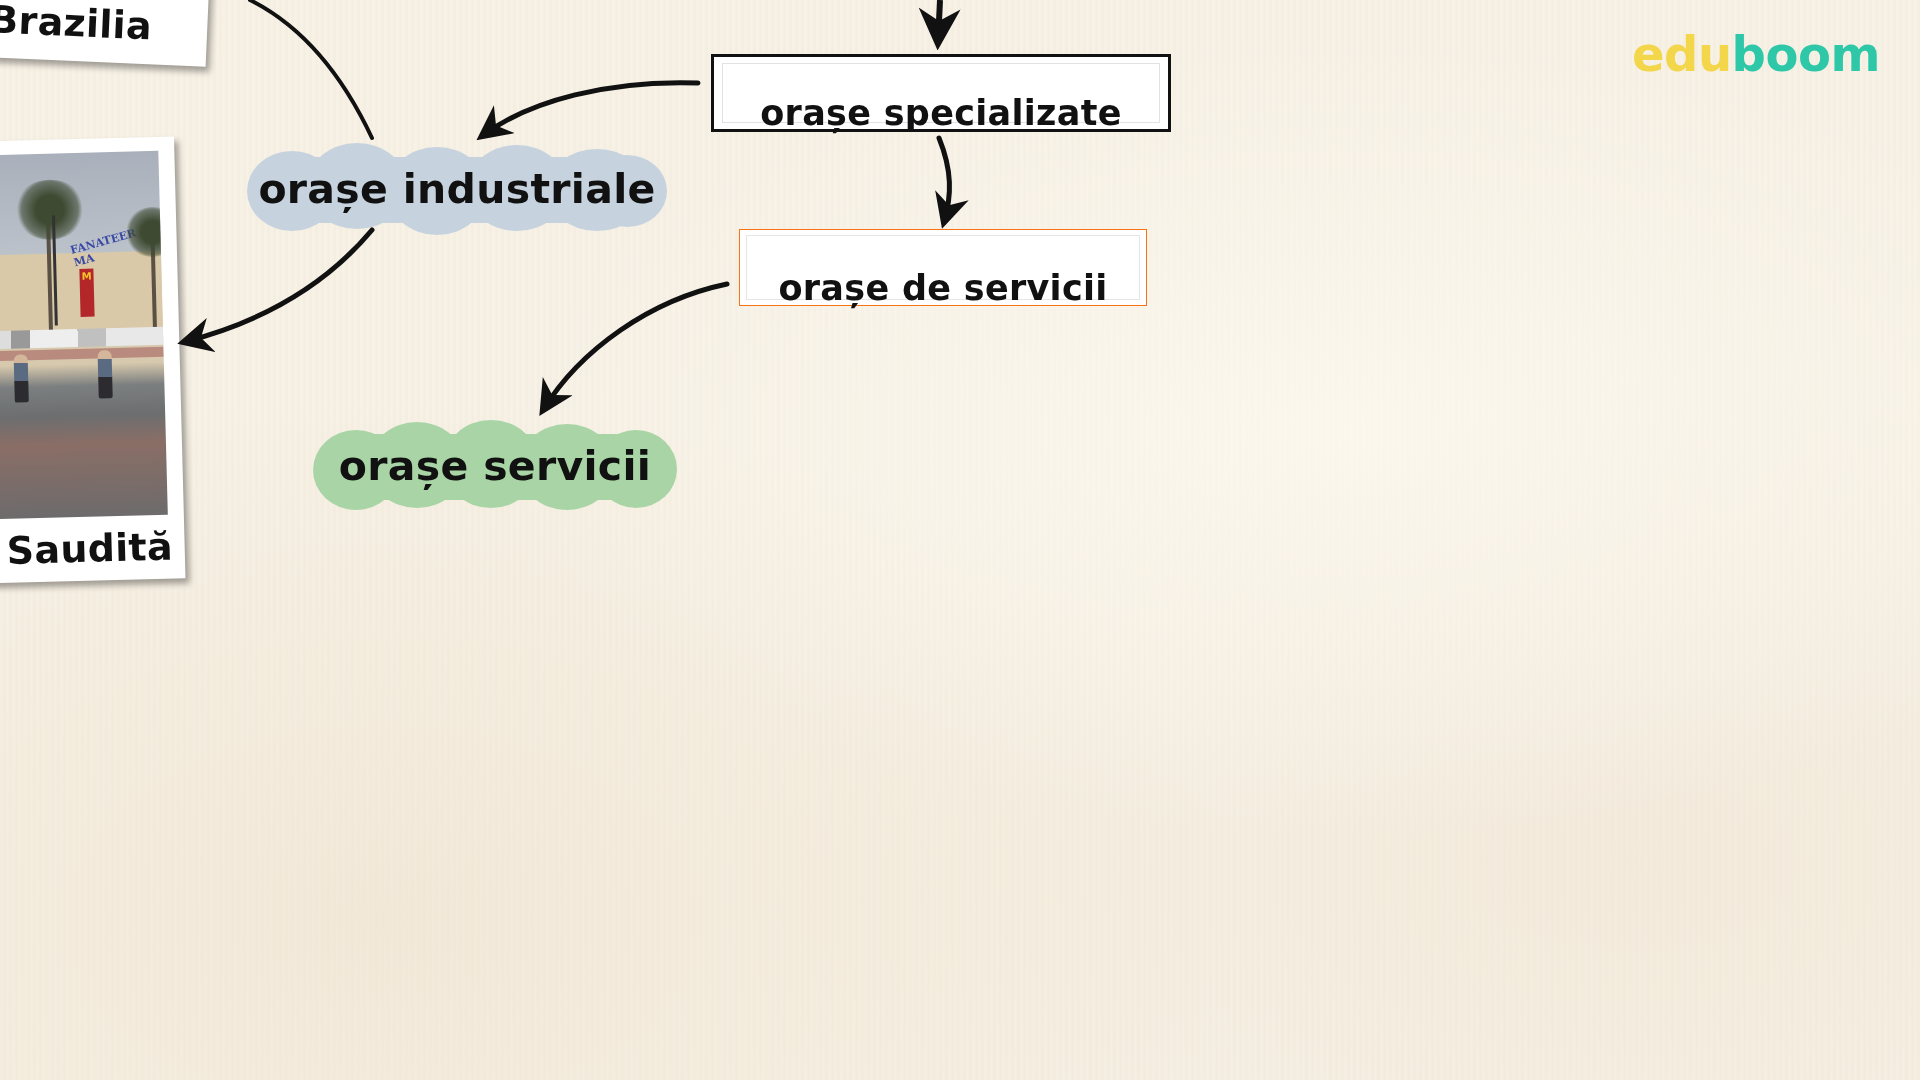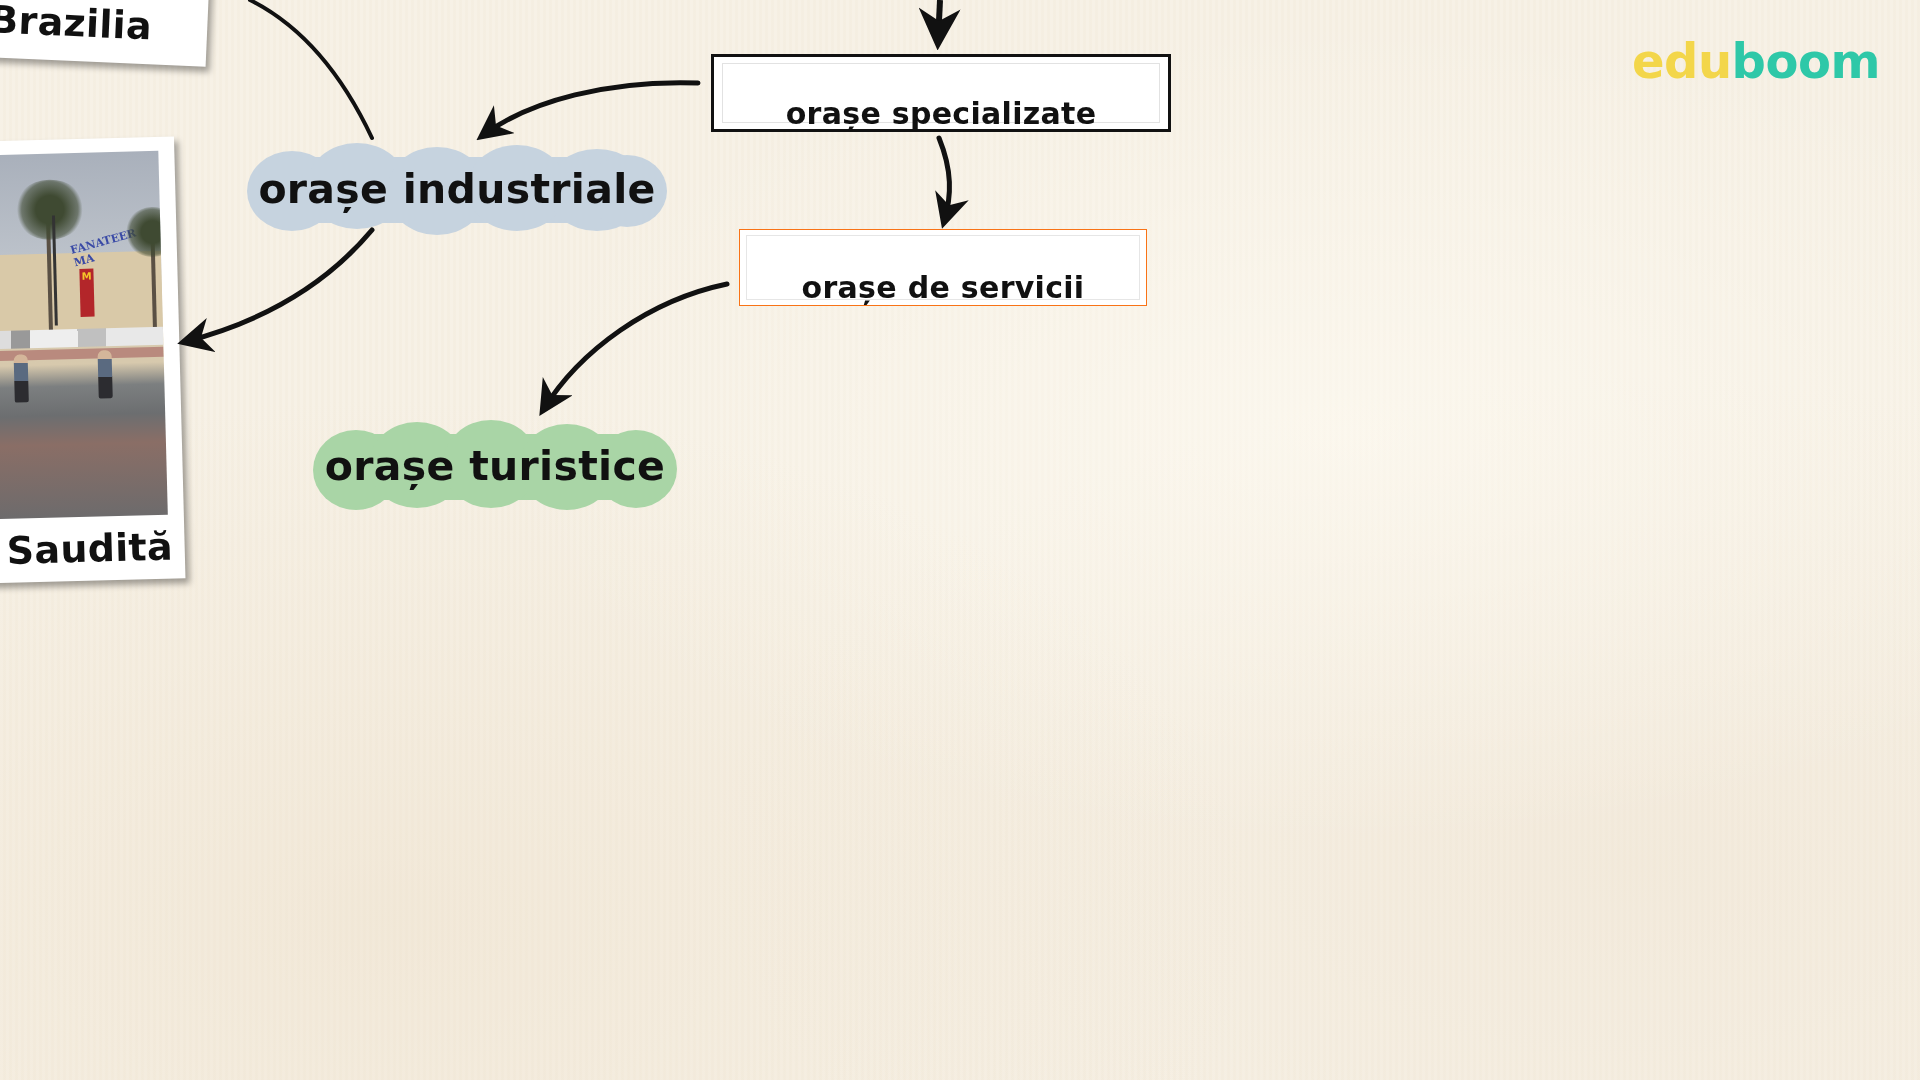--- a/index.html
+++ b/index.html
@@ -36,21 +36,21 @@
       border: 1px solid #e2e2e2; pointer-events: none;
     }
     #box-servicii {
       left: 739px; top: 229px; width: 408px; height: 77px;
       border: 1px solid #f97316;
     }
     #box-servicii::after {
       content: ""; position: absolute; inset: 5px 6px;
       border: 1px solid #e6e6e6; pointer-events: none;
     }
-    .box .node-text { font-size: 30px; position: relative; z-index: 1; margin-top: 40px; }
+    .box .node-text { font-size: 35px; position: relative; z-index: 1; margin-top: 40px; }
 
     
     .cloud {
       position: absolute;
       display: flex; align-items: center; justify-content: center;
     }
     .cloud .puffs { position: absolute; inset: 0; }
     .cloud .puff { position: absolute; border-radius: 50%; }
     .cloud .core { position: absolute; border-radius: 40px; }
     .cloud .node-text { position: relative; font-size: 41px; z-index: 1; }
@@ -89,21 +89,21 @@
     .photo .mcd::before { content: "M"; position: absolute; top: 2px; left: 2px; font-size: 10px; color: #f5c52a; font-weight: bold; }
     .photo .palm { position: absolute; width: 4px; background: #5a5044; }
     .photo .fronds { position: absolute; border-radius: 50%; background: radial-gradient(circle, #3f4a32 30%, rgba(63,74,50,0.6) 60%, transparent 70%); }
     .photo .pole { position: absolute; left: 82px; top: 62px; width: 3px; height: 110px; background: #333; }
     .photo .cars { position: absolute; left: 0; top: 176px; width: 190px; height: 18px; background: linear-gradient(90deg, #ddd 0 20%, #999 20% 30%, #eee 30% 55%, #c0c0c0 55% 70%, #e8e8e8 70% 100%); }
     .photo .curb { position: absolute; left: 0; top: 196px; width: 190px; height: 10px; background: #b98a7e; }
     .photo .person { position: absolute; width: 14px; height: 48px; border-radius: 6px 6px 2px 2px; background: linear-gradient(180deg, #d4b69a 0 18%, #5a6a80 18% 55%, #2c2c30 55% 100%); }
 
     
     #logo {
-      position: absolute; left: 1632px; top: 33px;
+      position: absolute; left: 1632px; top: 26px;
       font-family: "DejaVu Sans", sans-serif; font-weight: bold;
       font-size: 48px; letter-spacing: -0.5px;
     }
     #logo .edu { color: #f3d64a; }
     #logo .boom { color: #2ec8a8; }
 
     svg#arrows { position: absolute; left: 0; top: 0; width: 1920px; height: 1080px; z-index: 5; pointer-events: none; }
   </style>
 </head>
 <body>
@@ -153,21 +153,21 @@
 
 <div class="cloud" id="cloud-turistice">
   <div class="puffs">
     <div class="core" style="left:10px; top:14px; width:344px; height:66px;"></div>
     <div class="puff" style="left:0px; top:10px; width:86px; height:80px;"></div>
     <div class="puff" style="left:56px; top:2px; width:96px; height:86px;"></div>
     <div class="puff" style="left:130px; top:0px; width:96px; height:88px;"></div>
     <div class="puff" style="left:206px; top:4px; width:96px; height:86px;"></div>
     <div class="puff" style="left:282px; top:10px; width:82px; height:78px;"></div>
   </div>
-  <span class="node-text">orașe turistice</span>
+  <span class="node-text">orașe servicii</span>
 </div>
 
 <svg id="arrows" viewBox="0 0 1920 1080">
   <defs>
     <marker id="head" viewBox="0 0 20 20" refX="16" refY="10" markerWidth="7" markerHeight="7" orient="auto-start-reverse">
       <path d="M0,0 L20,10 L0,20 L6,10 Z" fill="#111"></path>
     </marker>
   </defs>
 
   <g>

